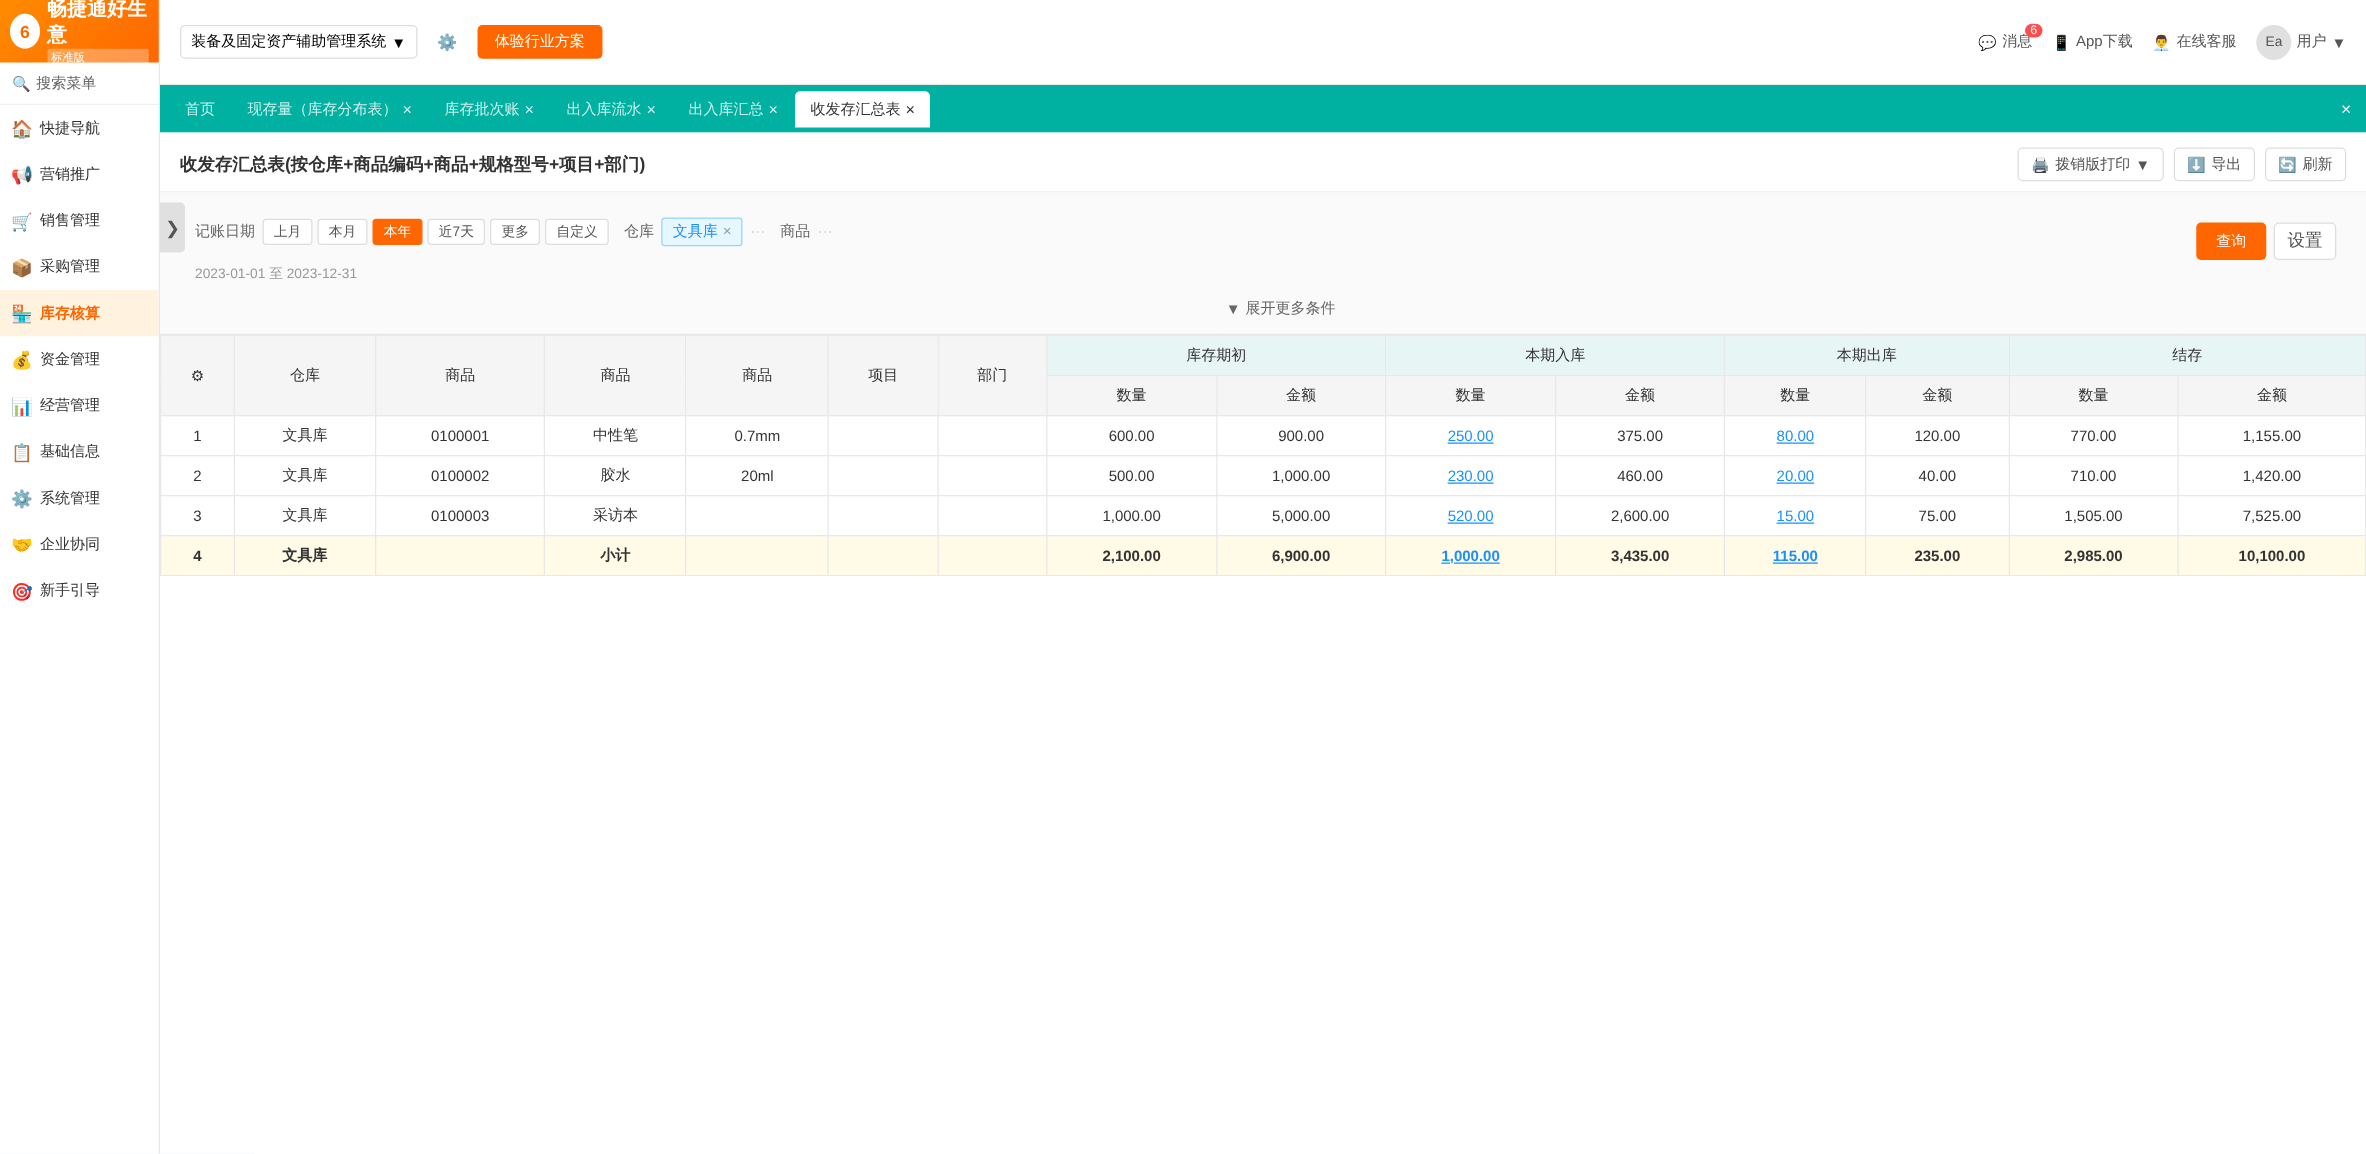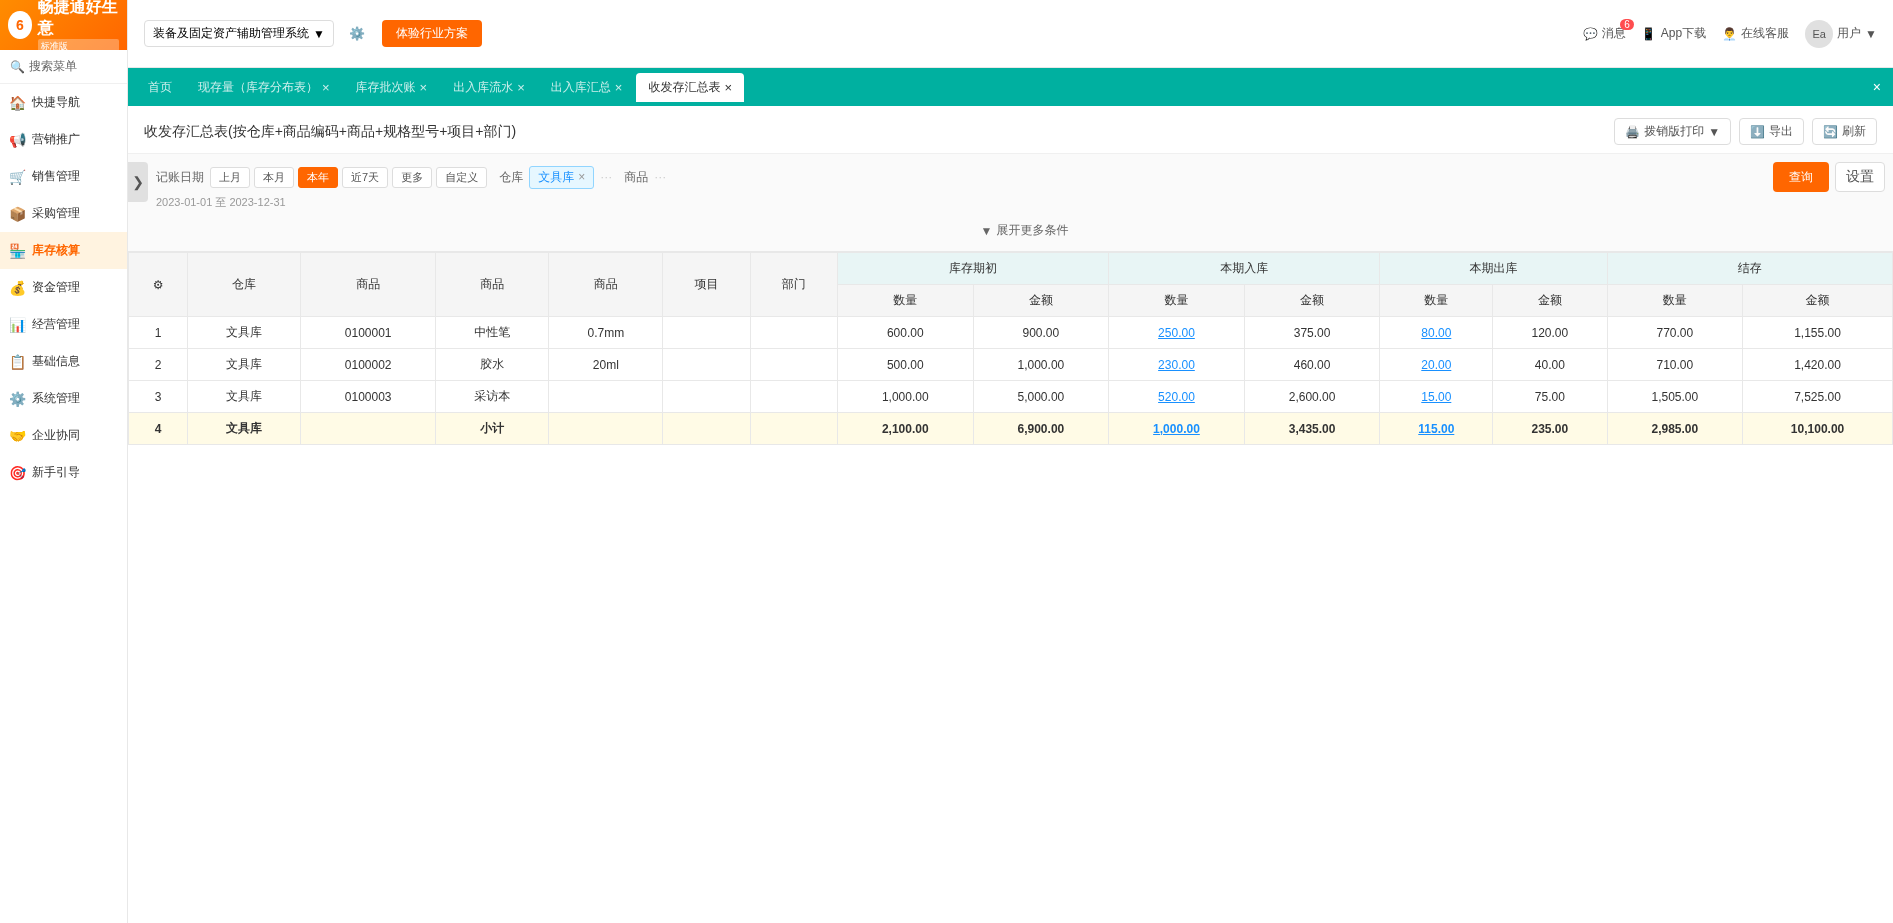--- a/index.html
+++ b/index.html
@@ -33,21 +33,21 @@
     .tab { display: flex; align-items: center; gap: 4px; padding: 6px 12px; font-size: 12px; color: rgba(255,255,255,0.8); cursor: pointer; border-radius: 4px 4px 0 0; }
     .tab.active { background: #fff; color: #333; }
     .tab-close-x { font-size: 13px; }
     .tabbar-close-all { margin-left: auto; color: #fff; font-size: 14px; cursor: pointer; padding: 4px; }
 
     
     .page-content { flex: 1; overflow-y: auto; background: #fff; }
 
     
     .page-header { padding: 12px 16px 8px; border-bottom: 1px solid #f0f0f0; display: flex; align-items: center; justify-content: space-between; }
-    .page-title { font-size: 14px; font-weight: normal; color: #333; }
+    .page-title { font-size: 14px; font-weight: bold; color: #333; }
     .page-header-actions { display: flex; align-items: center; gap: 8px; }
     .btn-print { display: flex; align-items: center; gap: 4px; border: 1px solid #ddd; background: #fff; border-radius: 4px; padding: 4px 10px; font-size: 12px; cursor: pointer; color: #555; }
     .btn-export { display: flex; align-items: center; gap: 4px; border: 1px solid #ddd; background: #fff; border-radius: 4px; padding: 4px 10px; font-size: 12px; cursor: pointer; color: #555; }
     .btn-refresh { display: flex; align-items: center; gap: 4px; border: 1px solid #ddd; background: #fff; border-radius: 4px; padding: 4px 10px; font-size: 12px; cursor: pointer; color: #555; }
     .filter-row { display: flex; align-items: center; gap: 12px; flex-wrap: wrap; }
     .filter-group { display: flex; align-items: center; gap: 6px; }
     .filter-label { font-size: 12px; color: #666; white-space: nowrap; }
     .date-btns { display: flex; gap: 4px; }
     .date-btn { padding: 2px 8px; border: 1px solid #ddd; border-radius: 3px; font-size: 11px; cursor: pointer; background: #fff; color: #555; }
     .date-btn.active { background: #ff6600; color: #fff; border-color: #ff6600; }
@@ -235,21 +235,21 @@
             <div class="warehouse-tag">
               <span>文具库</span>
               <span class="warehouse-tag-close">×</span>
             </div>
             <span class="filter-dotdot">···</span>
           </div>
           <div class="filter-group">
             <span class="filter-label">商品</span>
             <span class="filter-dotdot">···</span>
           </div>
-          <div style="margin-left:auto; display:flex; gap:6px; padding-right:8px;">
+          <div style="margin-left:auto; display:flex; gap:6px; padding-right:24px;margin-top:16px;">
             <button class="btn-query">查询</button>
             <button class="btn-settings-small">设置</button>
           </div>
         </div>
         <div style="padding:2px 0 4px 0;">
           <span class="date-range">2023-01-01 至 2023-12-31</span>
         </div>
         <div class="expand-more-row">
           <span class="expand-more" style="display:inline-flex;">
             <span>▼</span>

